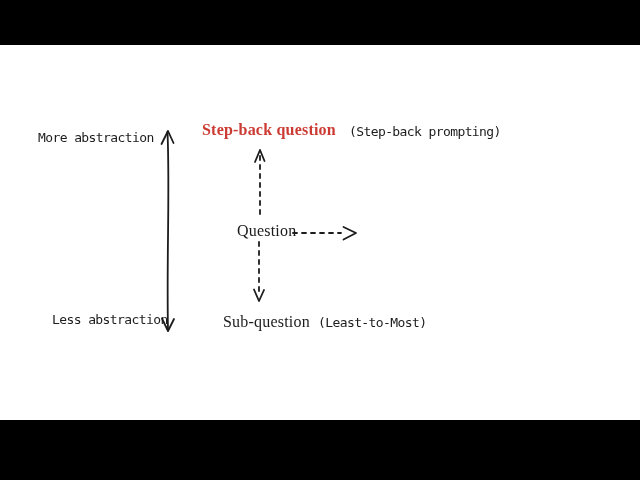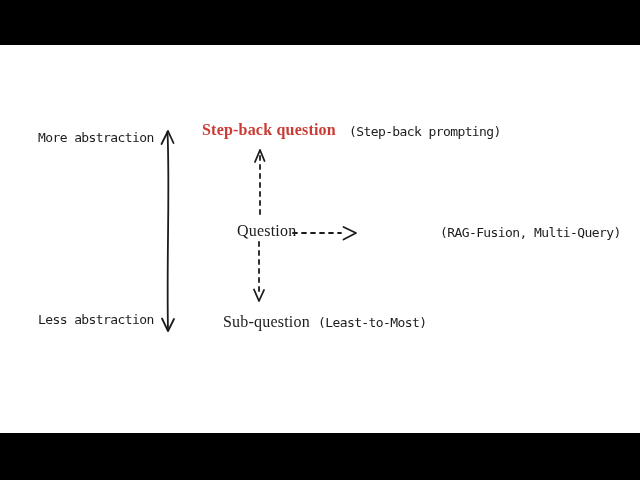--- a/index.html
+++ b/index.html
@@ -1,19 +1,19 @@
 <!DOCTYPE html>
 <html style="--background: #ffffff; --letterbox: #000000; --ink: #1c1c1c; --red: #cc3b33;"><head>
 <meta charset="utf-8">
 <style>
   html, body { margin: 0; padding: 0; background: #000; }
   #screen {
     position: relative;
     width: 640px;
-    height: 480px;
+    height: 420px;
     background: var(--background, #fff);
     overflow: hidden;
     font-family: "DejaVu Sans", sans-serif;
   }
   .letterbox {
     position: absolute;
     left: 0;
     width: 640px;
     background: var(--letterbox, #000);
   }
@@ -81,27 +81,26 @@
       <path class="head" d="M259,301 L254,289.5 M259,301 L264,290"></path>
     </g>
 
     <g>
       <path class="dashed" d="M293,233 L341,233"></path>
       <path class="head" d="M343.5,227 L356,233 L343.5,239.5"></path>
     </g>
   </svg>
 
   <div class="txt mono" style="left:38px; top:137px;">More abstraction</div>
-  <div class="txt mono" style="left:38px; top:319px;">Less abstraction</div>
+  <div class="txt mono" style="left:52px; top:319px;">Less abstraction</div>
 
   <div class="txt hand hand-lg red" style="left:202px; top:130px;">Step-back question</div>
   <div class="txt mono" style="left:349px; top:131px;">(Step-back prompting)</div>
 
   <div class="txt hand hand-sm" style="left:237px; top:231px;">Question</div>
 
-  <div class="txt mono" style="left:440px; top:232px;">(RAG-Fusion, Multi-Query)</div>
 
   <div class="txt hand hand-lg" style="left:223px; top:322px;">Sub-question</div>
   <div class="txt mono" style="left:318px; top:322px;">(Least-to-Most)</div>
 
   <div id="letterbox-top" class="letterbox"></div>
   <div id="letterbox-bottom" class="letterbox"></div>
 </div>
 
 </body></html>

